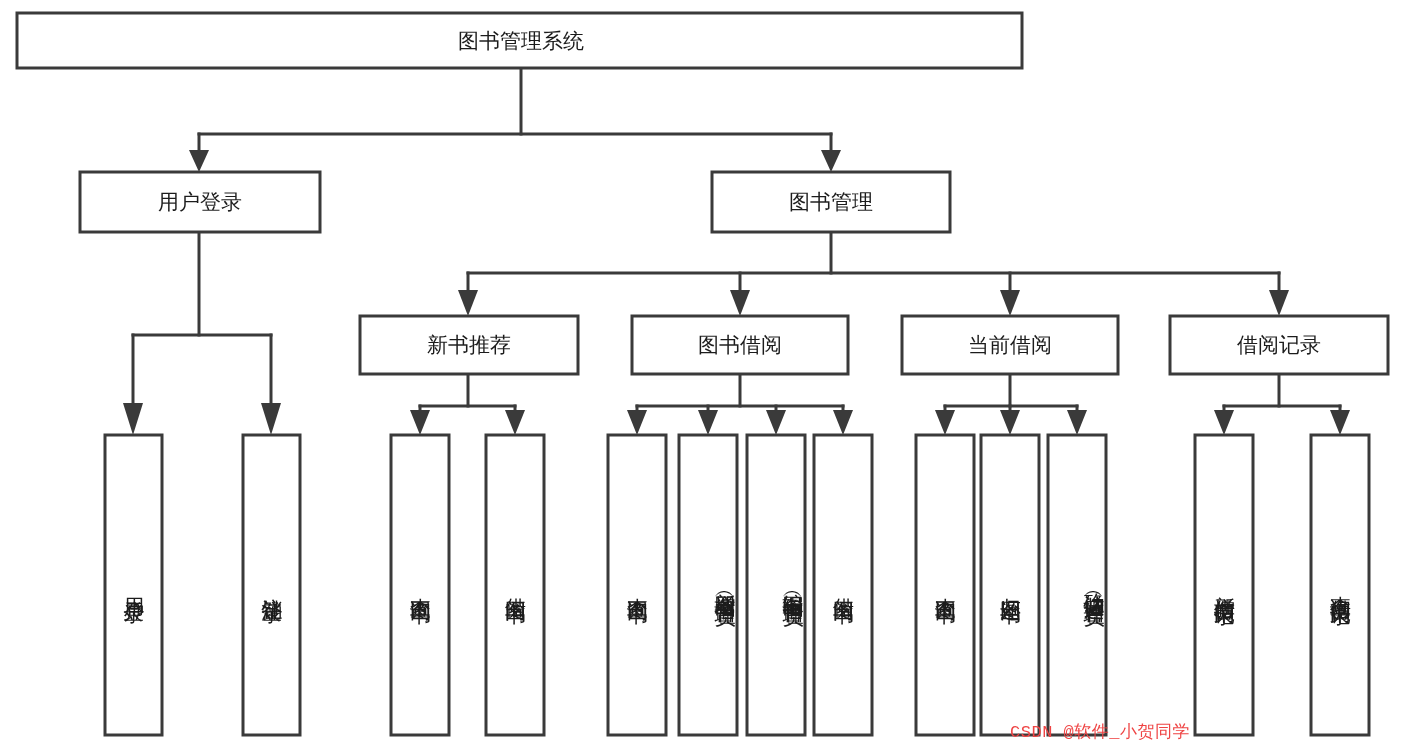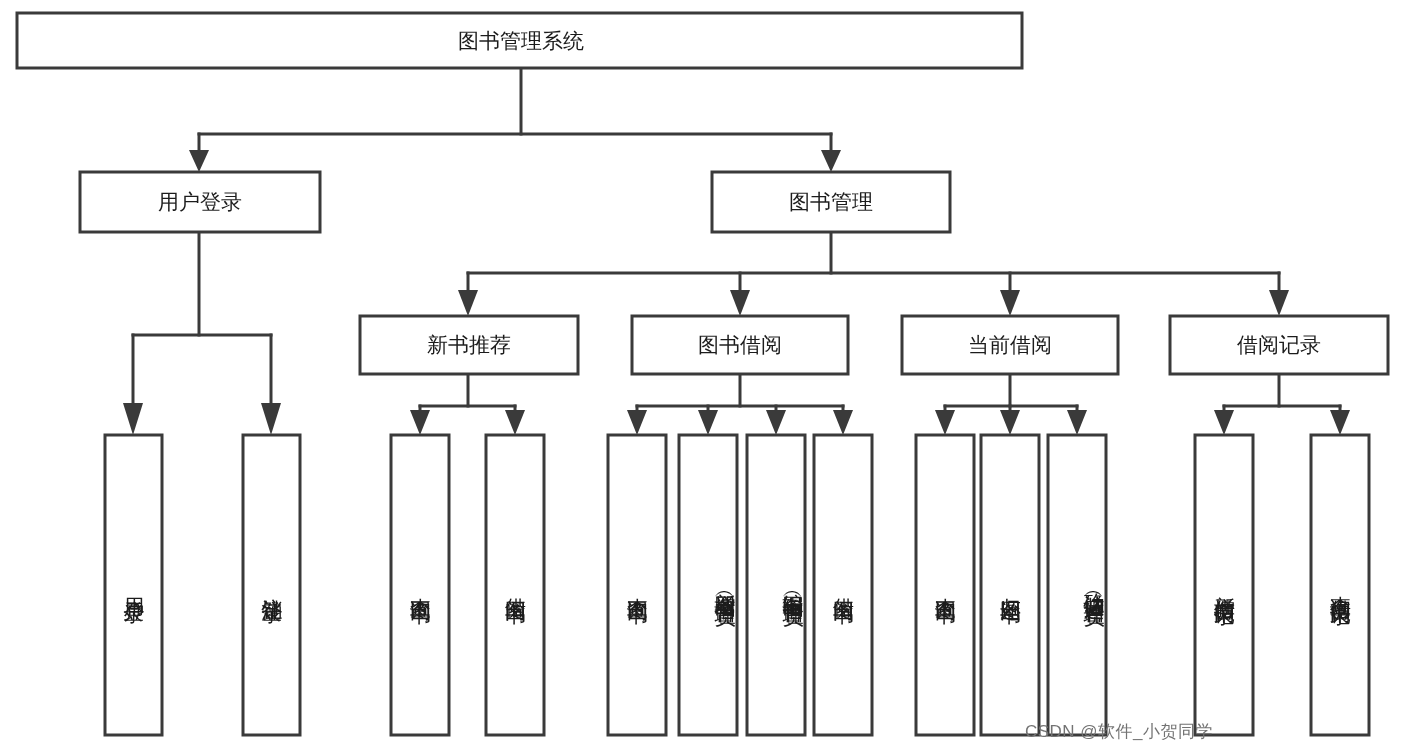--- a/index.html
+++ b/index.html
@@ -12,21 +12,20 @@
     width: 1405px;
     height: 747px;
     overflow: hidden;
     position: relative;
   }
   #diagram-root {
     position: relative;
     width: 1198px;
     height: 747px;
     background: #ffffff;
-    padding-left: 23px;
   }
   svg.diagram-svg {
     position: absolute;
     top: 0;
     left: 0;
     width: 1405px;
     height: 747px;
   }
   .node-box {
     fill: #ffffff;
@@ -60,23 +59,23 @@
     letter-spacing: 2px;
     color: #1c1c1c;
     text-align: center;
     white-space: nowrap;
     pointer-events: none;
   }
   .watermark {
     position: absolute;
     right: 8px;
     bottom: 4px;
-    font-family: Liberation Sans, sans-serif;
+    font-family: Liberation Mono, monospace;
     font-size: 17px;
-    color: #737373;
+    color: #ef4444;
     letter-spacing: 0.5px;
     white-space: nowrap;
   }
 </style>
 </head>
 <body>
 
 <div id="diagram-root">
 
   <svg class="diagram-svg" viewBox="0 0 1405 747" xmlns="http://www.w3.org/2000/svg">

